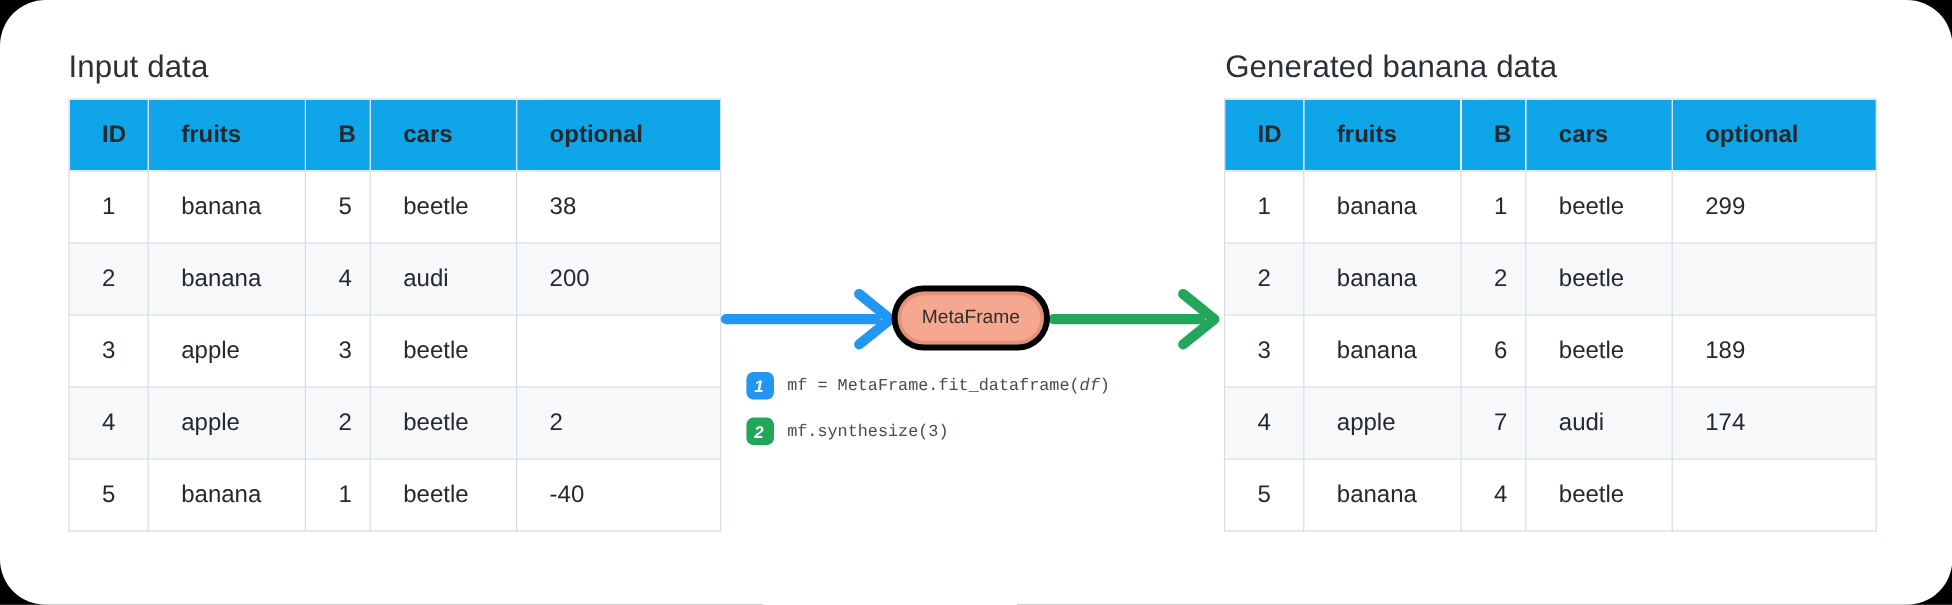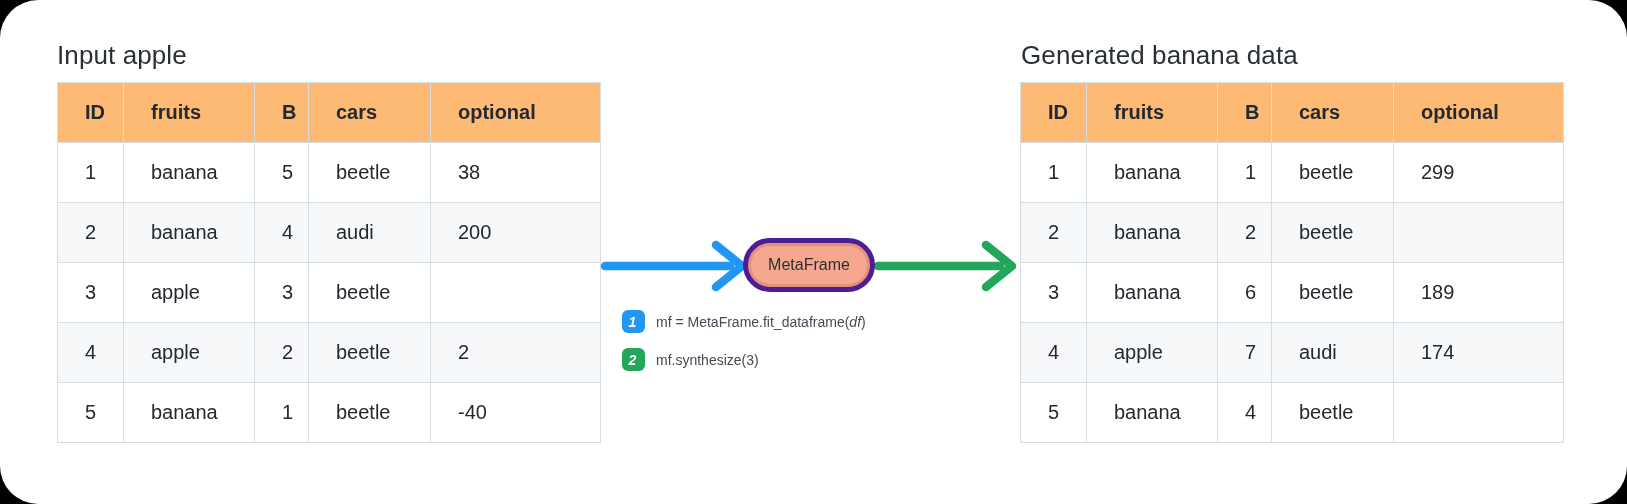--- a/index.html
+++ b/index.html
@@ -38,34 +38,34 @@
   .data-table th,.data-table td{
     border:1px solid #d6dde3;
     height:59px;
     padding:0 10px 0 27px;
     text-align:left;
     vertical-align:middle;
     font-size:20px;
     white-space:nowrap;
     overflow:hidden;
   }
-  .data-table th{font-weight:700;background:#fdba74;}
+  .data-table th{font-weight:700;background:#0ea5e9;}
   .data-table tbody tr:nth-child(even) td{background:#f6f8fa;}
   .arrows-svg{
     position:absolute;
     left:580px;top:233px;
     width:440px;height:64px;
   }
   .metaframe-badge{
     position:absolute;
     left:743px;top:238px;
     width:132px;height:54px;
     box-sizing:border-box;
     border-radius:27px;
-    border:5px solid #4c1d95;
+    border:5px solid #000000;
     box-shadow:inset 0 0 0 3px #e39179;
     background:#f5a78f;
     display:flex;align-items:center;justify-content:center;
     font-size:16px;
     color:#2e2e2e;
   }
   .code-block{
     position:absolute;
     left:622px;top:310px;
   }
@@ -81,33 +81,33 @@
     color:#fff;
     font-size:14px;
     font-style:italic;
     font-weight:700;
     margin-right:11px;
     flex:0 0 auto;
     font-family:"Liberation Sans","DejaVu Sans",sans-serif;
   }
   .line-badge .num{transform:translateX(-1px);}
   .code-text{
-    font-family:Liberation Sans, sans-serif;
+    font-family:Liberation Mono, monospace;
     font-size:14px;
     color:#454c53;
     white-space:pre;
   }
   .code-text em{font-style:italic;}
 </style>
 </head>
 <body>
 
 <div class="card">
 
-  <div class="section-title title-input">Input apple</div>
+  <div class="section-title title-input">Input data</div>
 
   <table class="data-table table-input" data-table="input_section.table">
       <colgroup>
         <col style="width: 66px;">
         <col style="width: 131px;">
         <col style="width: 54px;">
         <col style="width: 122px;">
         <col style="width: 170px;">
       </colgroup>
       <thead>

